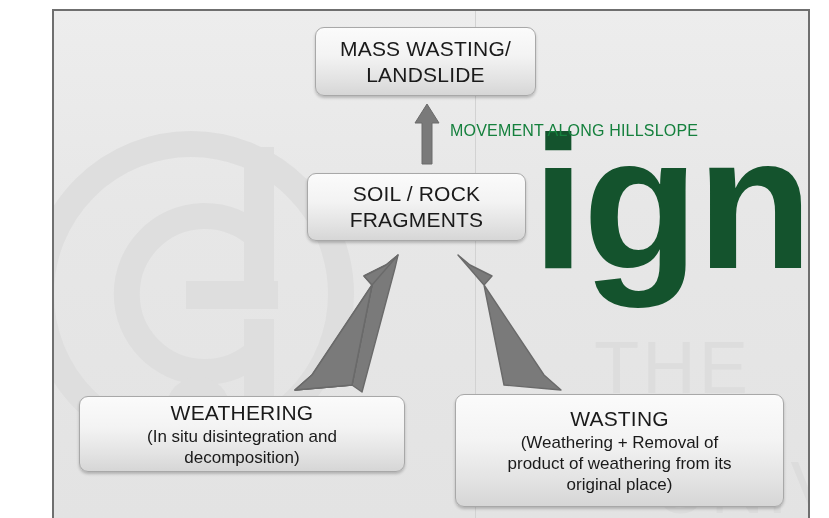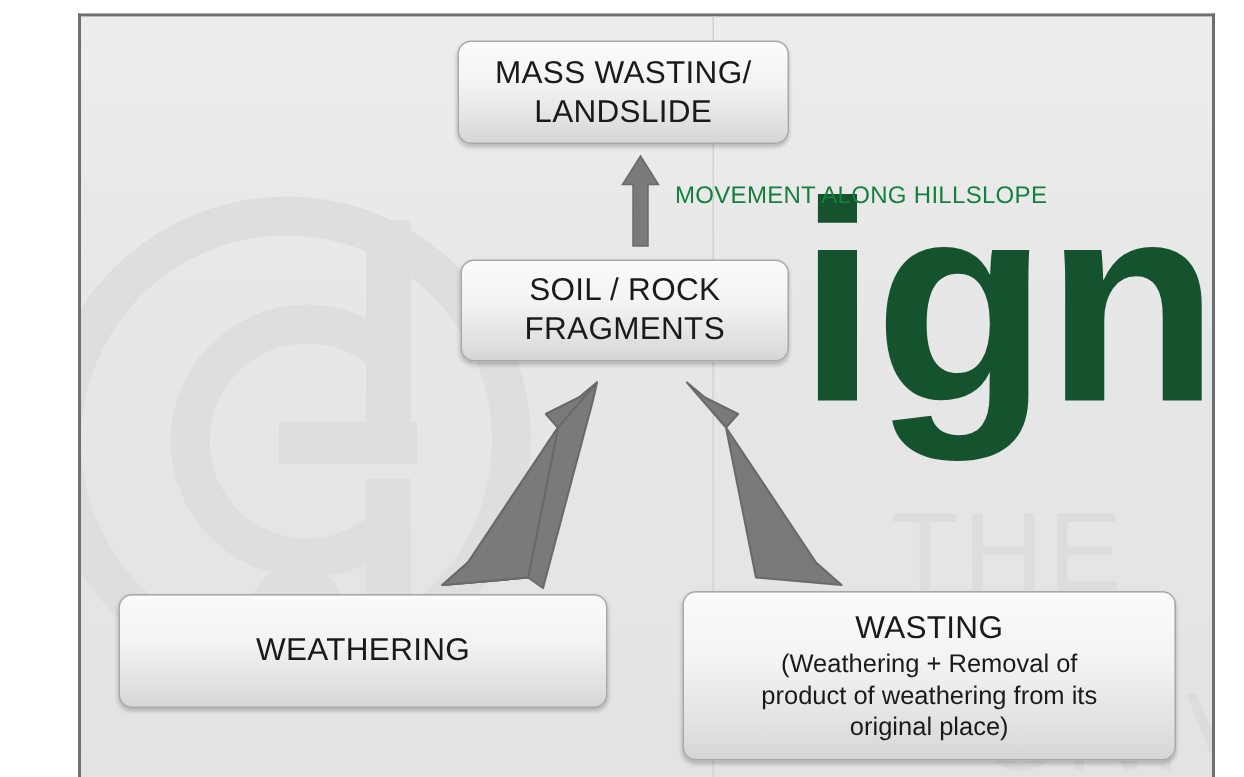--- a/index.html
+++ b/index.html
@@ -116,21 +116,21 @@
     line-height: 26px;
     letter-spacing: 0.2px;
     white-space: pre-line;
   }
   .node .sub {
     font-size: 17px;
     line-height: 21px;
     white-space: pre-line;
   }
 
-  #node-top    { left: 251px; top: 16px;  width: 221px; height: 69px; }
+  #node-top    { left: 261px; top: 16px;  width: 221px; height: 69px; }
   #node-mid    { left: 253px; top: 162px; width: 219px; height: 68px; }
   #node-left   { left: 25px;  top: 385px; width: 326px; height: 76px; text-align: center; }
   #node-right  { left: 401px; top: 383px; width: 329px; height: 113px; }
 
   
   .arrow { position: absolute; z-index: 4; pointer-events: none; }
   .arrow svg { display: block; overflow: visible; }
 
   #arrow-vertical { left: 360px; top: 92px;  width: 26px;  height: 62px; }
   #arrow-left     { left: 236px; top: 240px; width: 110px; height: 145px; }
@@ -205,20 +205,22 @@
     </div>
 
     <div class="arrow" id="arrow-right">
       <svg viewBox="0 0 110 145" width="110" height="145" xmlns="http://www.w3.org/2000/svg" aria-hidden="true">
         <polygon points="88,124 28,34 2,4 14,14 36,25 28,34 48,134 105,139" fill="#7a7a7a" stroke="#6a6a6a" stroke-width="1.4" stroke-linejoin="round"></polygon>
       </svg>
     </div>
 
     <div class="node" id="node-left">
       <div class="title">WEATHERING</div>
+      <div class="sub">(In situ disintegration and
+decomposition)</div>
     </div>
 
     <div class="node" id="node-right">
       <div class="title">WASTING</div>
       <div class="sub">(Weathering + Removal of
 product of weathering from its
 original place)</div>
     </div>
 
   </div>

